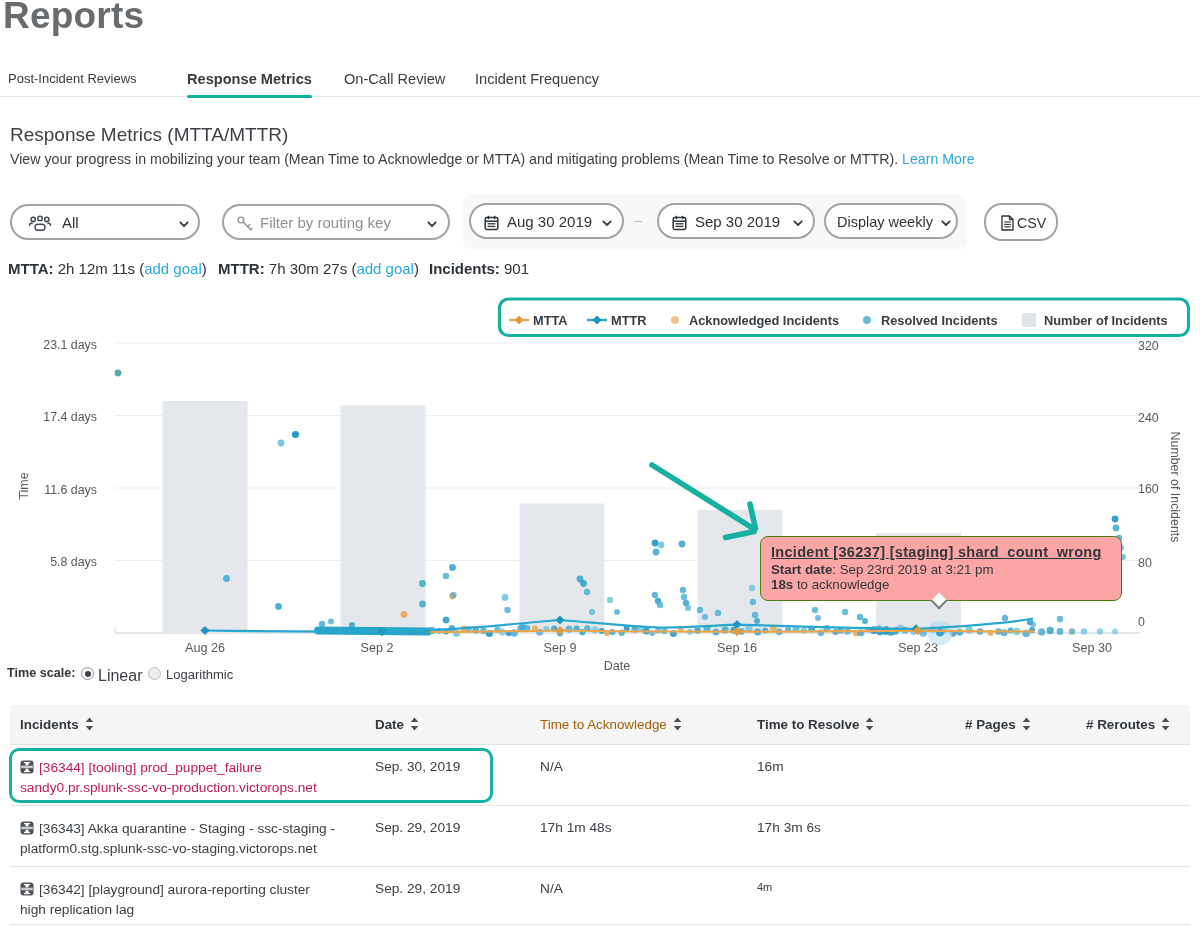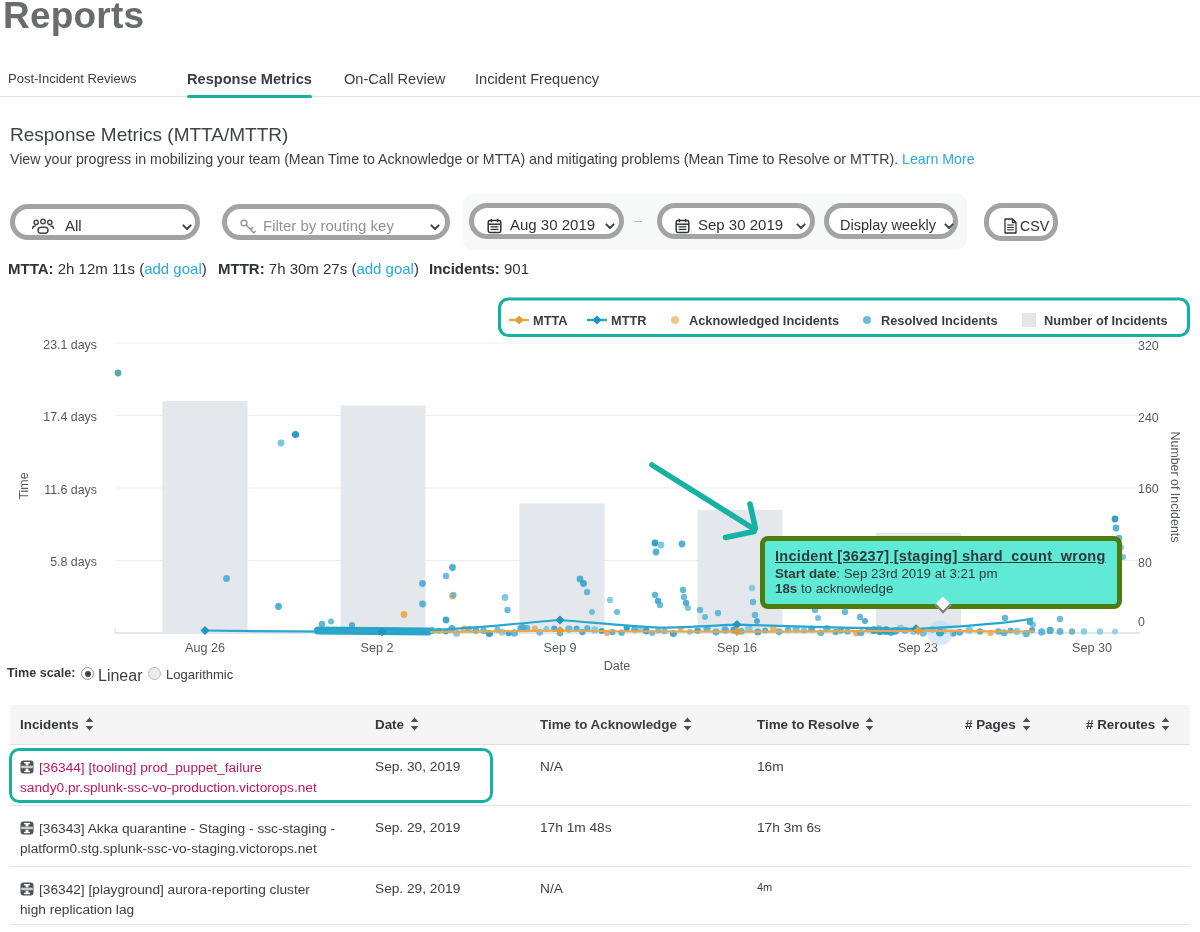--- a/index.html
+++ b/index.html
@@ -1,17 +1,17 @@
 <!DOCTYPE html>
 <html><head><meta charset="utf-8"><style>
 
 *{margin:0;padding:0;box-sizing:border-box}
 html,body{width:1200px;height:932px;background:#fff;font-family:"Liberation Sans",sans-serif;position:relative;overflow:hidden}
 .abs{position:absolute}
-.btn{position:absolute;background:#fff;border:5px solid #a3a3a3;border-radius:18px;height:36px}
+.btn{position:absolute;background:#fff;border:2px solid #a3a3a3;border-radius:18px;height:36px}
 .btxt{position:absolute;font-size:15px;color:#2e3338;white-space:nowrap}
 
 </style></head><body>
 <div class="abs" style="left:3px;top:-5px;font-size:37px;font-weight:bold;color:#696c6f;letter-spacing:0.2px">Reports</div>
 <div class="abs" style="left:0;top:96px;width:1200px;height:1px;background:#e2e3e4"></div>
 <div class="abs" style="left:8px;top:71px;font-size:13px;font-weight:normal;color:#383d42;white-space:nowrap">Post-Incident Reviews</div>
 <div class="abs" style="left:187px;top:71px;font-size:14.6px;font-weight:bold;color:#383d42;white-space:nowrap">Response Metrics</div>
 <div class="abs" style="left:344px;top:71px;font-size:14.6px;font-weight:normal;color:#383d42;white-space:nowrap">On-Call Review</div>
 <div class="abs" style="left:475px;top:71px;font-size:14.6px;font-weight:normal;color:#383d42;white-space:nowrap">Incident Frequency</div>
 <div class="abs" style="left:187px;top:94.5px;width:125px;height:3.2px;background:#17b1a1;border-radius:2px"></div>
@@ -312,21 +312,21 @@
 <circle cx="867" cy="32" r="4" fill="#6bbcd9"></circle>
 <text x="881" y="36.6" font-size="12.8" font-weight="bold" fill="#383d42">Resolved Incidents</text>
 <rect x="1022" y="25" width="14" height="14" fill="#e2e6ea"></rect>
 <text x="1044" y="36.6" font-size="12.8" font-weight="bold" fill="#383d42">Number of Incidents</text>
 <g stroke="#17b1a1" stroke-width="5.6" stroke-linecap="round" fill="none">
       <path d="M652,177 L754,241"></path>
       <path d="M750,216 L755.5,240.5"></path>
       <path d="M725.5,249.5 L754,243.5"></path>
     </g>
 </svg>
-<div class="abs" style="left:760px;top:536px;width:362px;background:#5eead4;border:5px solid #4d7c0f;border-radius:8px;padding:7px 10px 8px 10px;z-index:5">
+<div class="abs" style="left:760px;top:536px;width:362px;background:#fca5a5;border:1px solid #4d7c0f;border-radius:8px;padding:7px 10px 8px 10px;z-index:5">
 <div style="font-size:14.5px;font-weight:bold;letter-spacing:0.3px;text-decoration:underline;color:#33383d;white-space:nowrap">Incident [36237] [staging] shard_count_wrong</div>
 <div style="font-size:13.3px;color:#33383d;margin-top:2px"><b>Start date</b>: Sep 23rd 2019 at 3:21 pm</div>
 <div style="font-size:13.3px;color:#33383d;margin-top:0px"><b>18s</b> to acknowledge</div>
 <div style="position:absolute;left:172px;bottom:-7px;width:12px;height:12px;background:#fff;border-right:2px solid #7d7d7d;border-bottom:2px solid #7d7d7d;transform:rotate(45deg)"></div>
 </div>
 <div class="abs" style="left:7px;top:666px;font-size:12.6px;font-weight:bold;color:#33383d">Time scale:</div>
 <span style="position:absolute;left:81px;top:667px;width:13px;height:13px;border-radius:50%;border:1.3px solid #8d9196;background:#fff;display:inline-block">
     <span style="position:absolute;left:2.5px;top:2.5px;width:6px;height:6px;border-radius:50%;background:#3e434a"></span>
   </span>
 <div class="abs" style="left:98px;top:667px;font-size:16px;color:#3c4045">Linear</div>
@@ -335,21 +335,21 @@
 <div class="abs" style="left:10px;top:705px;width:1180px">
 <div style="position:relative;height:40px;background:#f5f5f6;border-bottom:1px solid #e0e0e0">
 <span style="position:absolute;left:10px;top:12px;font-size:13.4px;font-weight:bold;color:#33383d;white-space:nowrap">Incidents<svg width="9" height="14" viewBox="0 0 9 14" style="vertical-align:-2px;margin-left:6px">
           <path d="M4.5 0.5 L8.3 5 L0.7 5 Z" fill="#4b5055"></path>
           <path d="M4.5 13.5 L8.3 9 L0.7 9 Z" fill="#4b5055"></path>
         </svg></span>
 <span style="position:absolute;left:365px;top:12px;font-size:13.4px;font-weight:bold;color:#33383d;white-space:nowrap">Date<svg width="9" height="14" viewBox="0 0 9 14" style="vertical-align:-2px;margin-left:6px">
           <path d="M4.5 0.5 L8.3 5 L0.7 5 Z" fill="#4b5055"></path>
           <path d="M4.5 13.5 L8.3 9 L0.7 9 Z" fill="#4b5055"></path>
         </svg></span>
-<span style="position:absolute;left:530px;top:12px;font-size:13.4px;font-weight:bold;color:#404040;white-space:nowrap">Time to Acknowledge<svg width="9" height="14" viewBox="0 0 9 14" style="vertical-align:-2px;margin-left:6px">
+<span style="position:absolute;left:530px;top:12px;font-size:13.4px;font-weight:normal;color:#a16207;white-space:nowrap">Time to Acknowledge<svg width="9" height="14" viewBox="0 0 9 14" style="vertical-align:-2px;margin-left:6px">
           <path d="M4.5 0.5 L8.3 5 L0.7 5 Z" fill="#4b5055"></path>
           <path d="M4.5 13.5 L8.3 9 L0.7 9 Z" fill="#4b5055"></path>
         </svg></span>
 <span style="position:absolute;left:747px;top:12px;font-size:13.4px;font-weight:bold;color:#33383d;white-space:nowrap">Time to Resolve<svg width="9" height="14" viewBox="0 0 9 14" style="vertical-align:-2px;margin-left:6px">
           <path d="M4.5 0.5 L8.3 5 L0.7 5 Z" fill="#4b5055"></path>
           <path d="M4.5 13.5 L8.3 9 L0.7 9 Z" fill="#4b5055"></path>
         </svg></span>
 <span style="position:absolute;left:955px;top:12px;font-size:13.4px;font-weight:bold;color:#33383d;white-space:nowrap"># Pages<svg width="9" height="14" viewBox="0 0 9 14" style="vertical-align:-2px;margin-left:6px">
           <path d="M4.5 0.5 L8.3 5 L0.7 5 Z" fill="#4b5055"></path>
           <path d="M4.5 13.5 L8.3 9 L0.7 9 Z" fill="#4b5055"></path>

